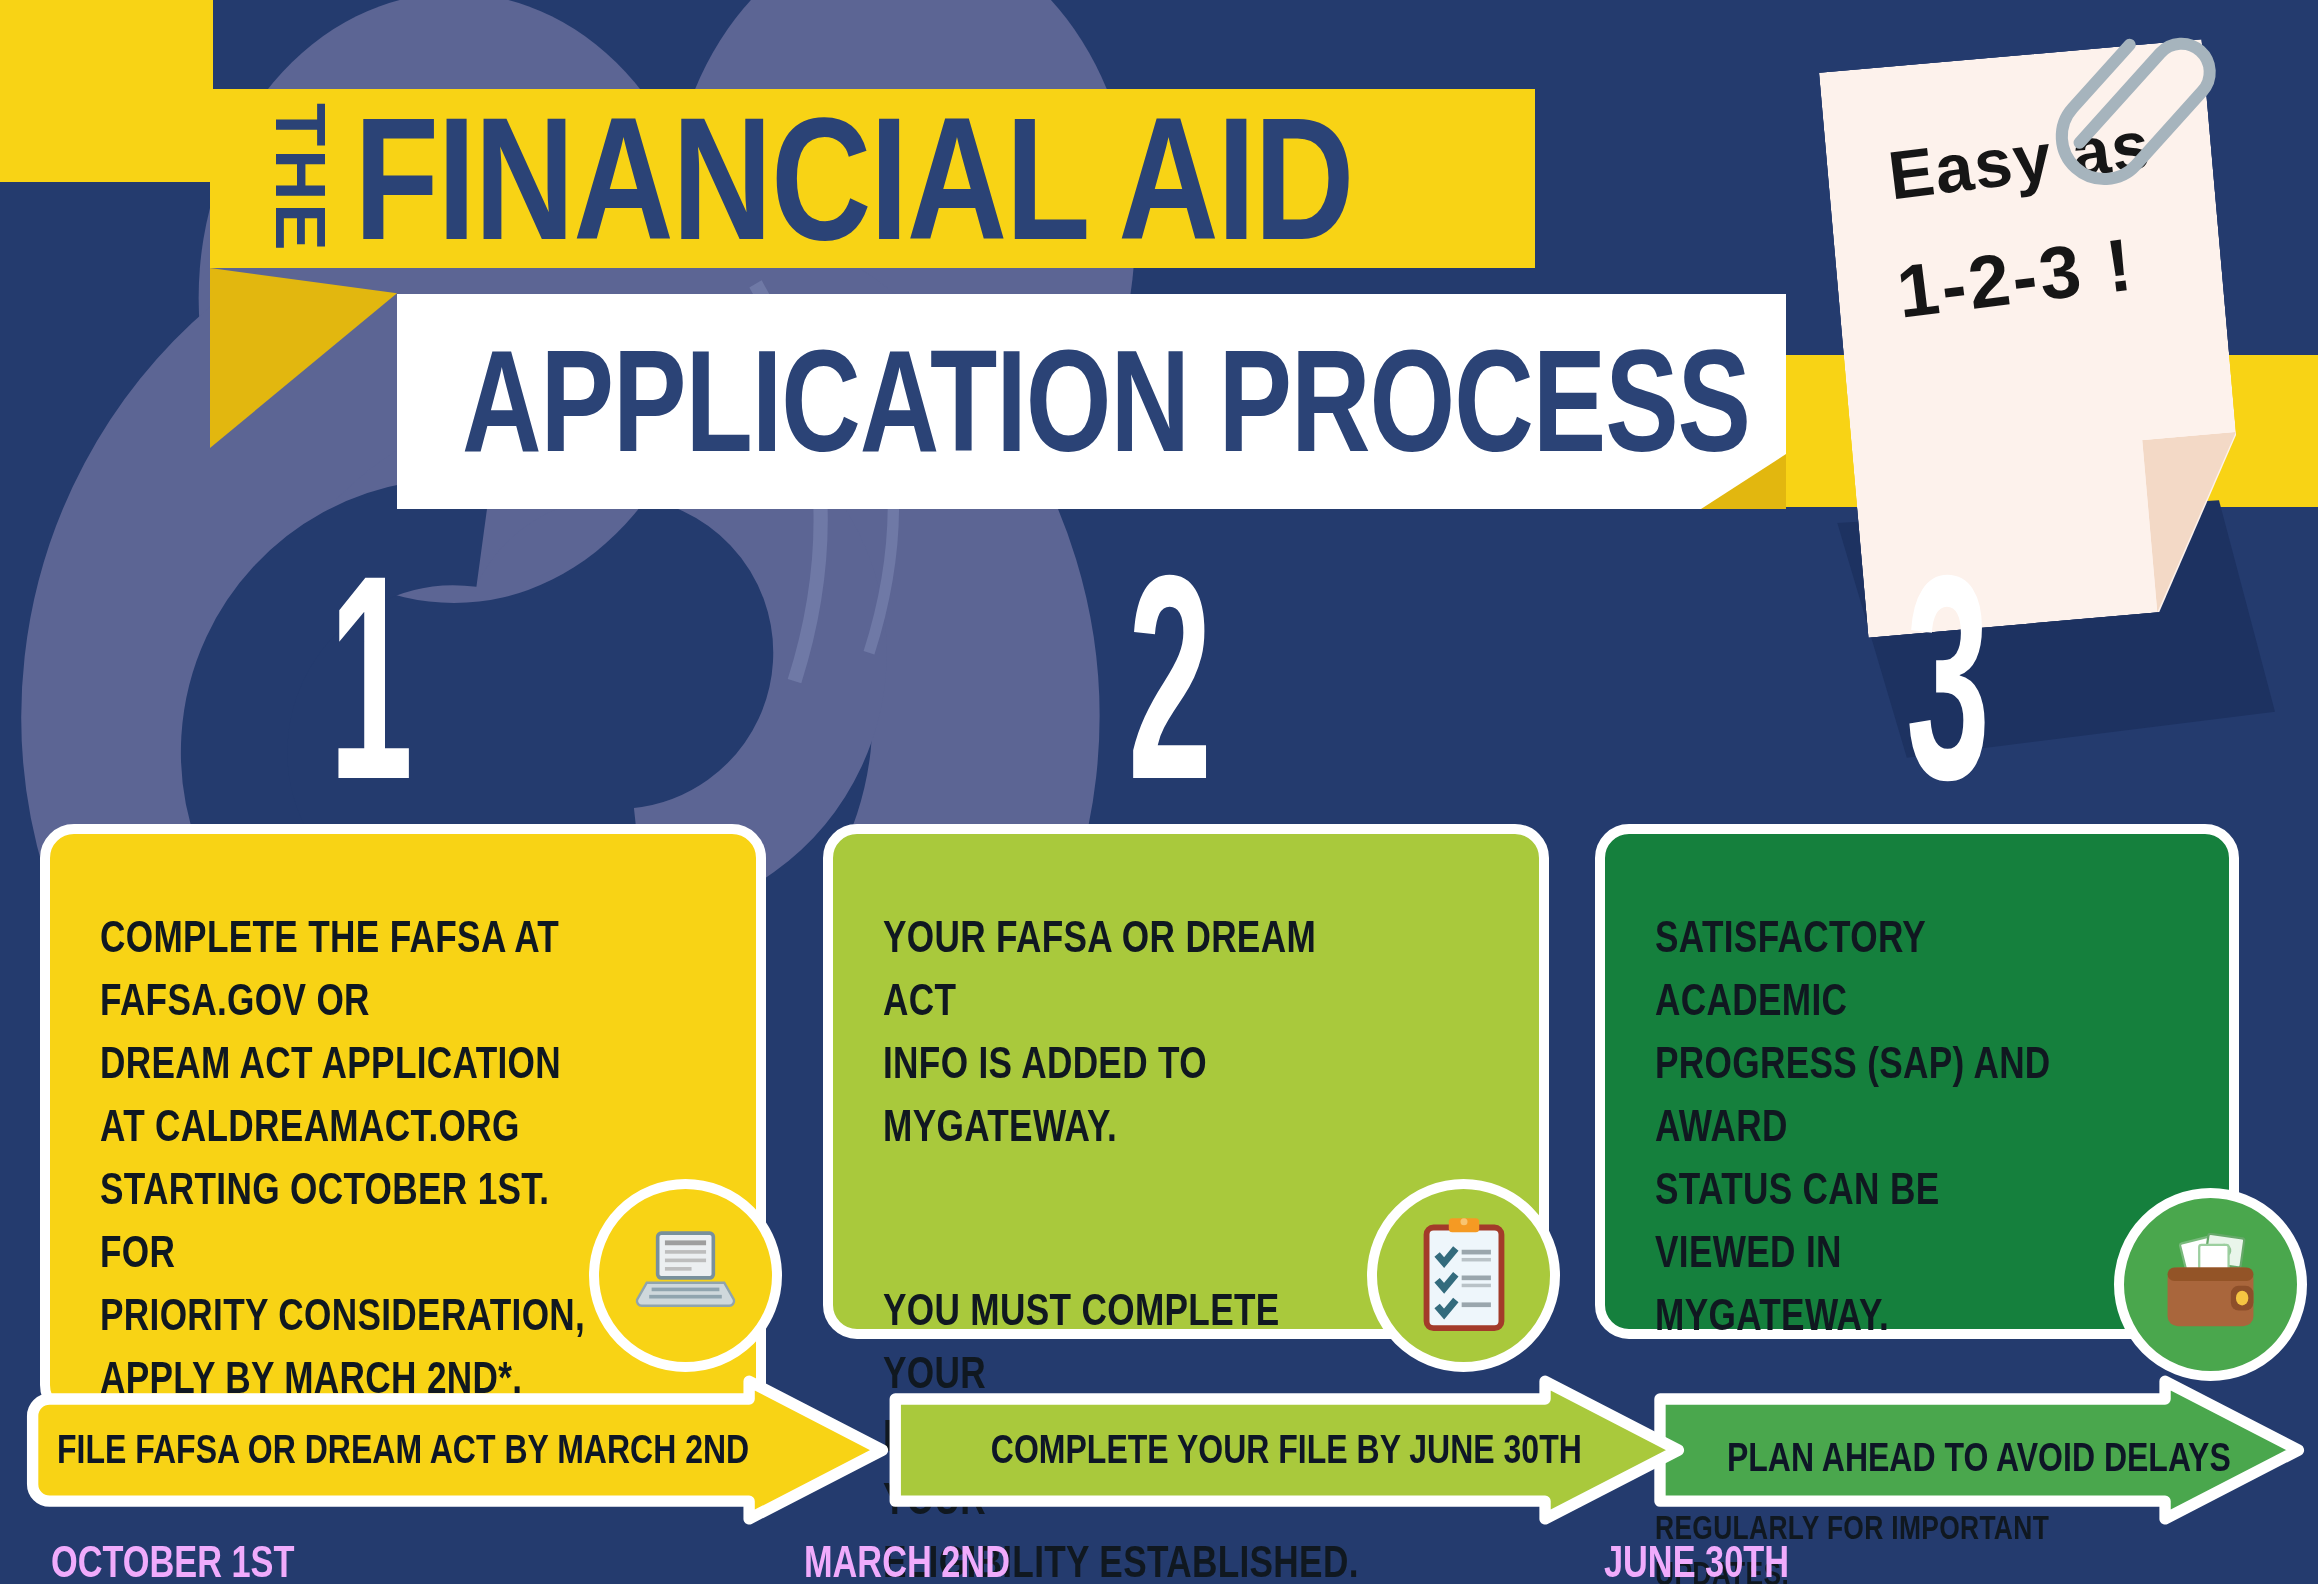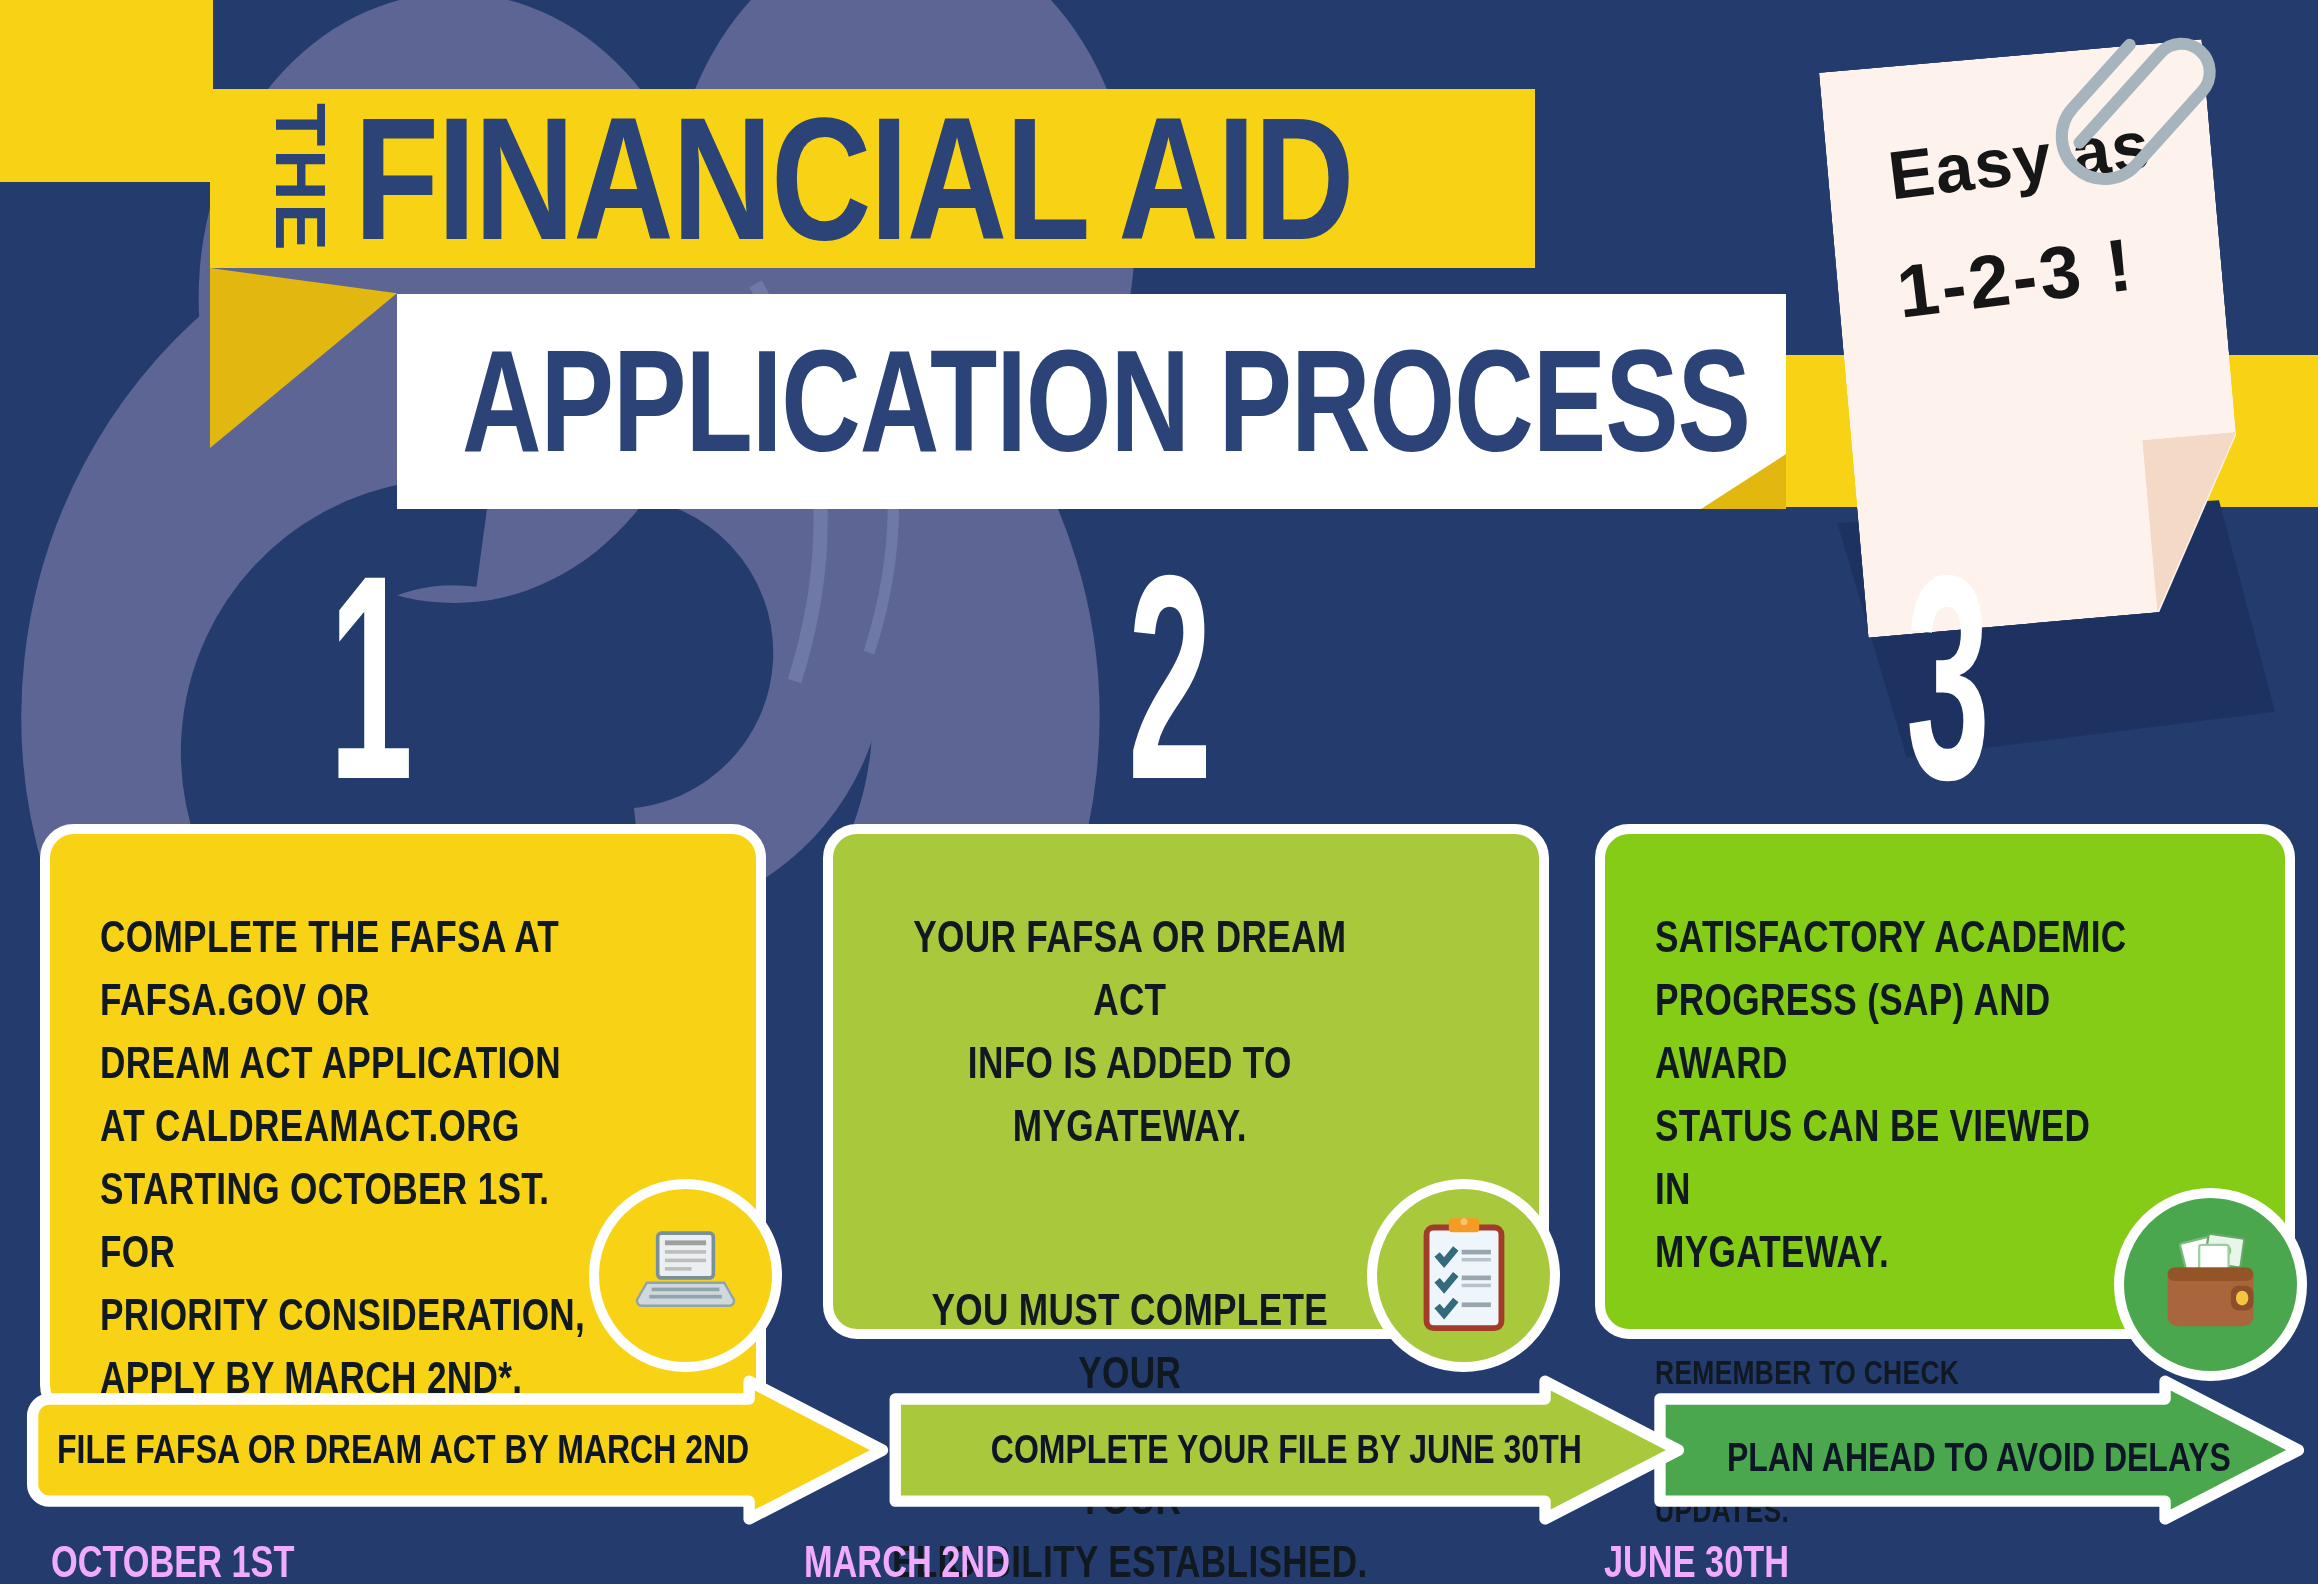--- a/index.html
+++ b/index.html
@@ -43,22 +43,22 @@
 
   
   .bignum{width:156px;height:255px;display:flex;align-items:center;justify-content:center;
           font-size:291px;line-height:255px;font-weight:700;color:#ffffff;
           transform:scaleX(0.52);transform-origin:center;}
 
   
   .stepbox{box-sizing:border-box;border:10px solid #ffffff;border-radius:34px;
            padding:71px 39px 0 50px;}
   .box1{left:40px;top:824px;width:726px;height:595px;background:#f8d315;}
-  .box2{left:823px;top:824px;width:726px;height:515px;background:#a9c93c;text-align:center;}
-  .box3{left:1595px;top:824px;width:700px;height:515px;background:#84cc16;}
+  .box2{left:823px;top:824px;width:726px;height:515px;background:#a9c93c;}
+  .box3{left:1595px;top:824px;width:644px;height:515px;background:#15803d;}
   .boxtext{font-size:44px;line-height:63px;font-weight:700;color:#101820;
            white-space:pre-line;transform:scaleX(0.80);transform-origin:top left;
            letter-spacing:0.4px;}
   .boxtext.gap{margin-top:121px;}
   .boxtext.small{font-size:33px;line-height:46px;margin-top:67px;}
 
   
   .badge{width:173px;height:173px;border:10px solid #ffffff;border-radius:50%;
          display:flex;align-items:center;justify-content:center;}
   .badge.b1{left:589px;top:1179px;background:#f8d315;}

